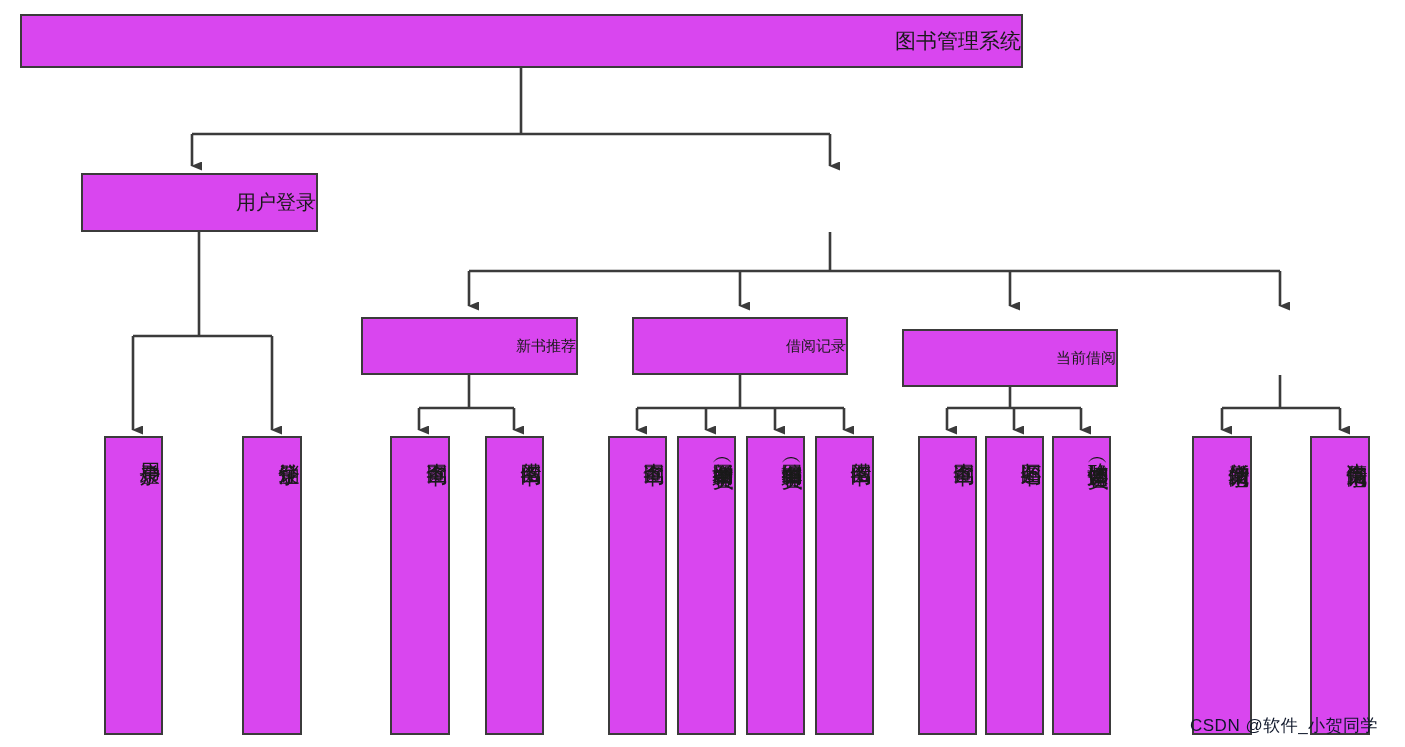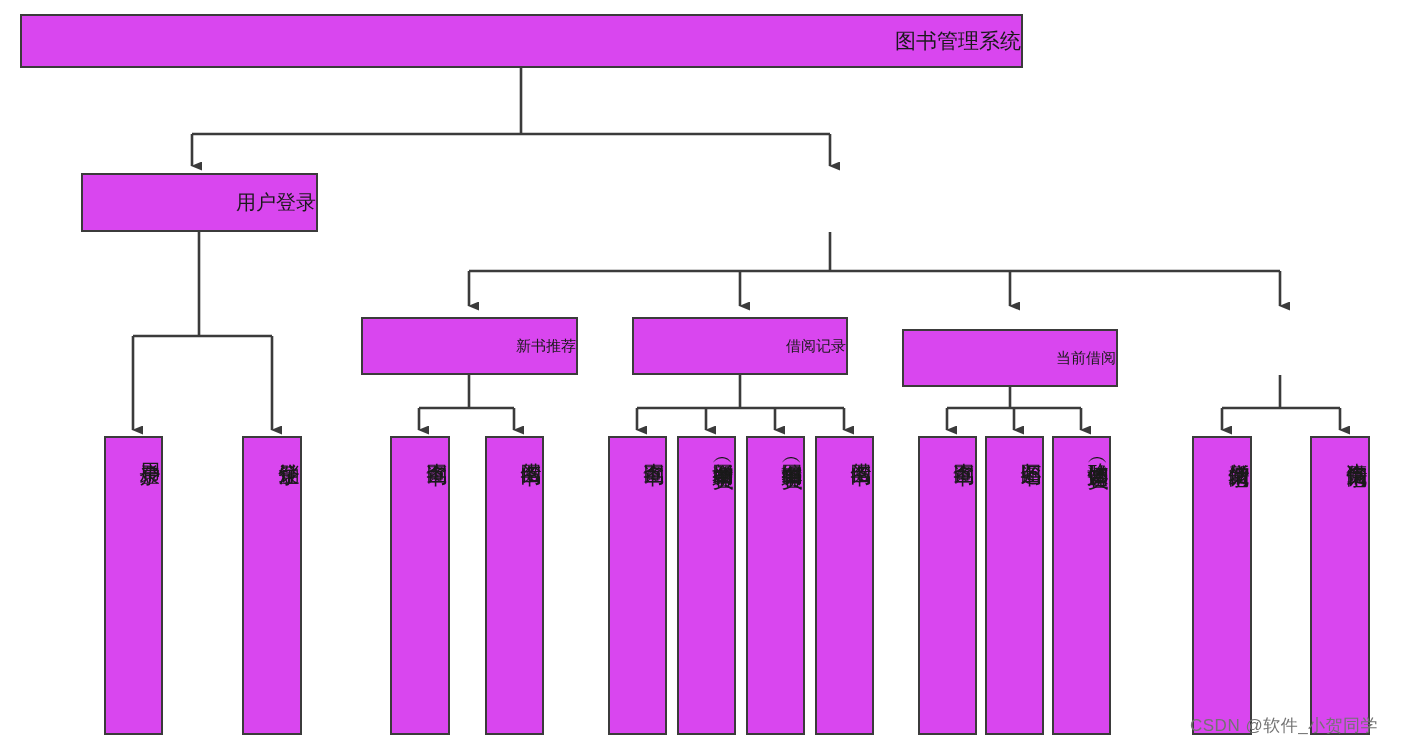--- a/index.html
+++ b/index.html
@@ -55,21 +55,21 @@
     line-height: 1.06;
     letter-spacing: 1px;
     white-space: nowrap;
     color: #1a1a1a;
   }
   .watermark {
     position: absolute;
     left: 1190px;
     top: 714px;
     font-size: 17px;
-    color: #737373;
+    color: #0f172a;
     white-space: nowrap;
     letter-spacing: 0.5px;
   }
 </style>
 </head>
 <body>
 
 <div id="canvas">
 
   <svg class="wires" viewBox="0 0 1405 747" xmlns="http://www.w3.org/2000/svg">

